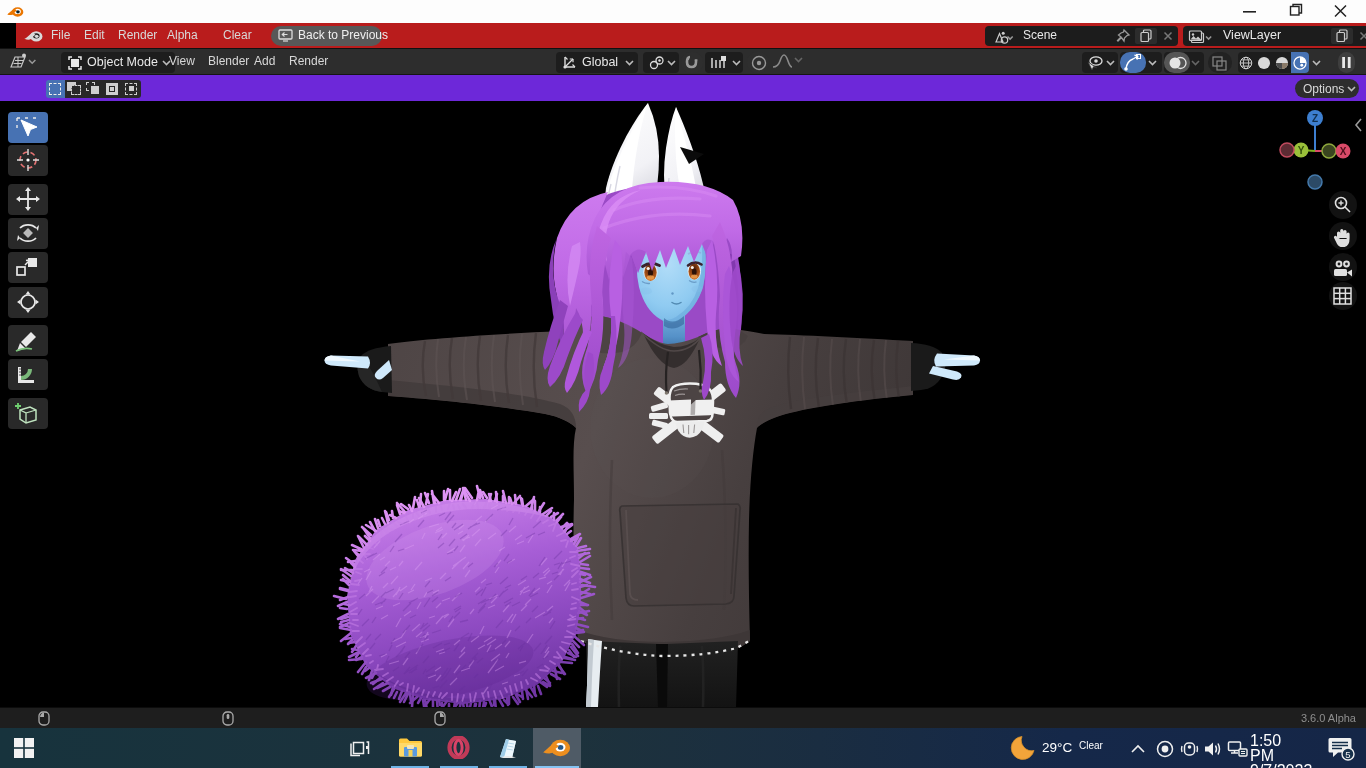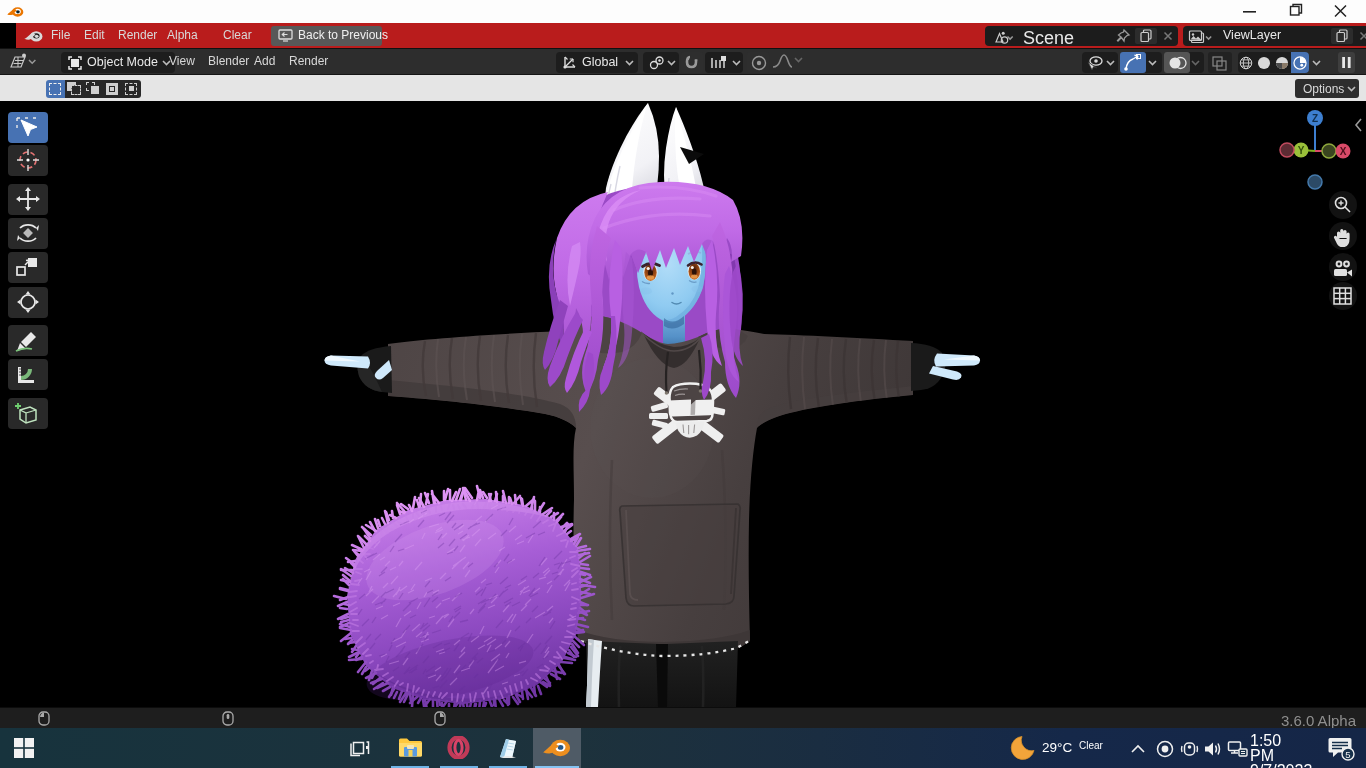--- a/index.html
+++ b/index.html
@@ -2,23 +2,23 @@
 <html><head><meta charset="utf-8">
 <style>
 *{margin:0;padding:0;box-sizing:border-box}
 html,body{width:1366px;height:768px;overflow:hidden;background:#000;font-family:"Liberation Sans",sans-serif}
 .abs{position:absolute}
 #titlebar{position:absolute;left:0;top:0;width:1366px;height:23px;background:#fdfdfd;color:#000}
 #titlebar .txt{position:absolute;left:30px;top:4px;font-size:12px;letter-spacing:-0.45px;color:#1a1a1a;white-space:nowrap}
 #menubar{position:absolute;left:16px;top:23px;width:1366px;height:25px;background:#b91c1c}
 .menu{position:absolute;top:0;height:25px;line-height:25px;color:#d8d8d8;font-size:12px}
 #toolrow{position:absolute;left:0;top:48px;width:1366px;height:26px;background:#2d2d2d;border-top:1px solid #111}
-#setrow{position:absolute;left:0;top:74px;width:1366px;height:27px;background:#e5e5e5;border-top:1px solid #151515}
+#setrow{position:absolute;left:0;top:74px;width:1366px;height:27px;background:#6d28d9;border-top:1px solid #151515}
 .pill{position:absolute;background:#1d1d1d;border-radius:4px}
-.hbtn{position:absolute;border-radius:3px}
+.hbtn{position:absolute;border-radius:10px}
 #viewport{position:absolute;left:0;top:101px;width:1366px;height:606px;background:#000}
 #statusbar{position:absolute;left:0;top:707px;width:1366px;height:21px;background:#1e1e1e;border-top:1px solid #0c0c0c}
 #taskbar{position:absolute;left:0;top:728px;width:1366px;height:40px;background:linear-gradient(90deg,#17333d 0%,#1b323d 30%,#1d323c 42%,#1a2d41 60%,#152849 78%,#152647 100%)}
 .ttxt{color:#fff;font-size:13px}
 </style></head><body>
 <div id="titlebar">
 <svg width="17" height="14" viewBox="0 0 24 20" style="position:absolute;left:7px;top:5px">
       <ellipse cx="15" cy="10" rx="8.2" ry="6.8" fill="#ea7600"></ellipse>
       <ellipse cx="15" cy="9.2" rx="4.6" ry="3.8" fill="#fff"></ellipse>
       <ellipse cx="15.5" cy="9.8" rx="2.6" ry="2.2" fill="#0a2430"></ellipse>
@@ -53,21 +53,21 @@
       </svg>
       <span style="position:absolute;left:27px;top:2px;font-size:12px;color:#f0f0f0;white-space:nowrap">Back to Previous</span>
 </div>
 <div class="pill" style="left:969px;top:2.5px;width:193px;height:20px;background:#1c1c1c">
   <svg width="26" height="19" viewBox="0 0 26 19" style="position:absolute;left:4px;top:3px">
         <path d="M7 13 L10.5 4.5 L14 13 Z" fill="none" stroke="#ccc" stroke-width="1.2"></path>
         <circle cx="15.5" cy="11" r="3.2" fill="none" stroke="#ccc" stroke-width="1.2"></circle>
         <circle cx="14.2" cy="4.2" r="1.5" fill="#ccc"></circle>
         <path d="M20.5 8.5l2.6 2.6 2.6-2.6" stroke="#999" stroke-width="1.5" fill="none" transform="translate(-2,-1)"></path>
       </svg>
-  <span style="position:absolute;left:38px;top:2.5px;font-size:18px;color:#e8e8e8">Scene</span>
+  <span style="position:absolute;left:38px;top:2.5px;font-size:12px;color:#e8e8e8">Scene</span>
   <span style="position:absolute;left:130px;top:2px"><svg width="16" height="16" viewBox="0 0 16 16">
           <path d="M9 2l5 5-2 .5-2.5 2.5L9 13 6.5 9.5 3 13l-.5-.5L6 9 3.5 7 6 5 8.5 4z" fill="none" stroke="#999" stroke-width="1.3"></path>
         </svg></span>
   <span style="position:absolute;left:150px;top:2px;display:inline-block;width:22px;height:16px;background:#2c2c2c;border-radius:2px;text-align:center"><svg width="16" height="16" viewBox="0 0 16 16">
           <rect x="5.5" y="2" width="7.5" height="9" rx="1" fill="none" stroke="#ccc" stroke-width="1.2"></rect>
           <rect x="3" y="4.5" width="7.5" height="9" rx="1" fill="#2a2a2a" stroke="#ccc" stroke-width="1.2"></rect>
         </svg></span>
   <span style="position:absolute;left:176px;top:3px"><svg width="14" height="14" viewBox="0 0 14 14">
           <path d="M3.5 3.5l7 7M10.5 3.5l-7 7" stroke="#777" stroke-width="1.5"></path>
         </svg></span>
@@ -713,21 +713,21 @@
         <path d="M2 6 L6 6 L6 1.5 Q2.5 2 2 6 Z" fill="#aaa"></path>
       </svg></span>
 <span style="position:absolute;left:222px;top:3px"><svg width="12" height="15" viewBox="0 0 12 15">
         <rect x="1" y="1" width="10" height="13" rx="4" fill="none" stroke="#aaa" stroke-width="1.3"></rect>
         <rect x="4.7" y="3" width="2.6" height="5" rx="1.3" fill="#aaa"></rect>
       </svg></span>
 <span style="position:absolute;left:434px;top:3px"><svg width="12" height="15" viewBox="0 0 12 15">
         <rect x="1" y="1" width="10" height="13" rx="4" fill="none" stroke="#aaa" stroke-width="1.3"></rect>
         <path d="M10 6 L6 6 L6 1.5 Q9.5 2 10 6 Z" fill="#aaa"></path>
       </svg></span>
-<span style="position:absolute;right:10px;top:4px;font-size:15px;color:#8f8f8f">3.6.0 Alpha</span>
+<span style="position:absolute;right:10px;top:4px;font-size:11px;color:#8f8f8f">3.6.0 Alpha</span>
 </div>
 <div id="taskbar">
 <svg width="20" height="20" viewBox="0 0 20 20" style="position:absolute;left:14px;top:10px">
       <rect x="0" y="0" width="9.2" height="9.2" fill="#f2f2f2"></rect>
       <rect x="10.8" y="0" width="9.2" height="9.2" fill="#f2f2f2"></rect>
       <rect x="0" y="10.8" width="9.2" height="9.2" fill="#f2f2f2"></rect>
       <rect x="10.8" y="10.8" width="9.2" height="9.2" fill="#f2f2f2"></rect>
     </svg>
 <div style="position:absolute;left:336px;top:0;width:48px;height:40px">
       <svg width="22" height="20" viewBox="0 0 22 20" style="position:absolute;left:13px;top:10px">

